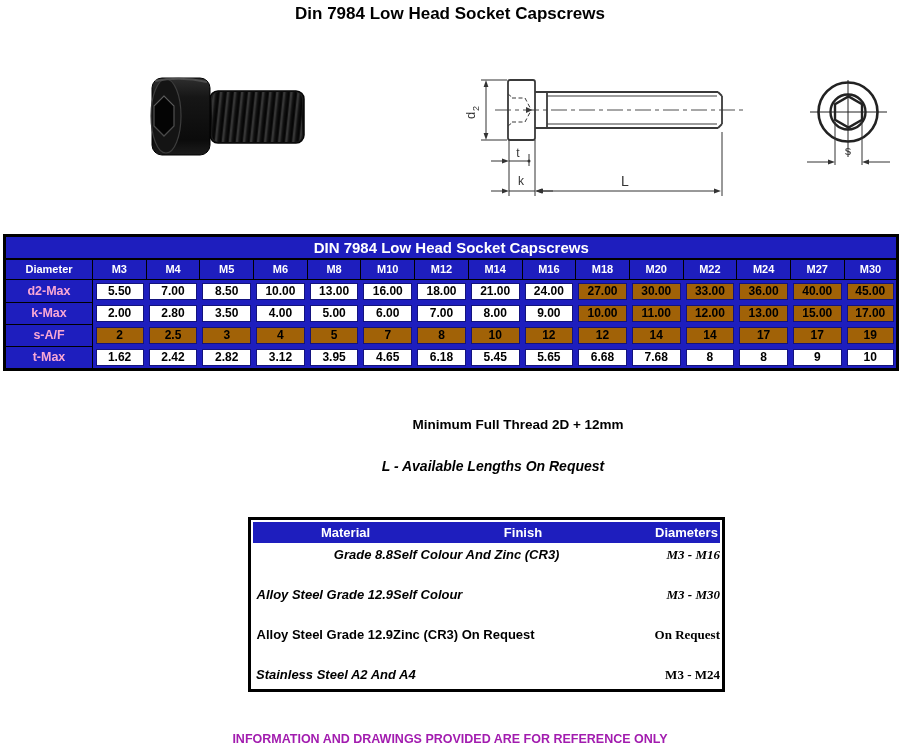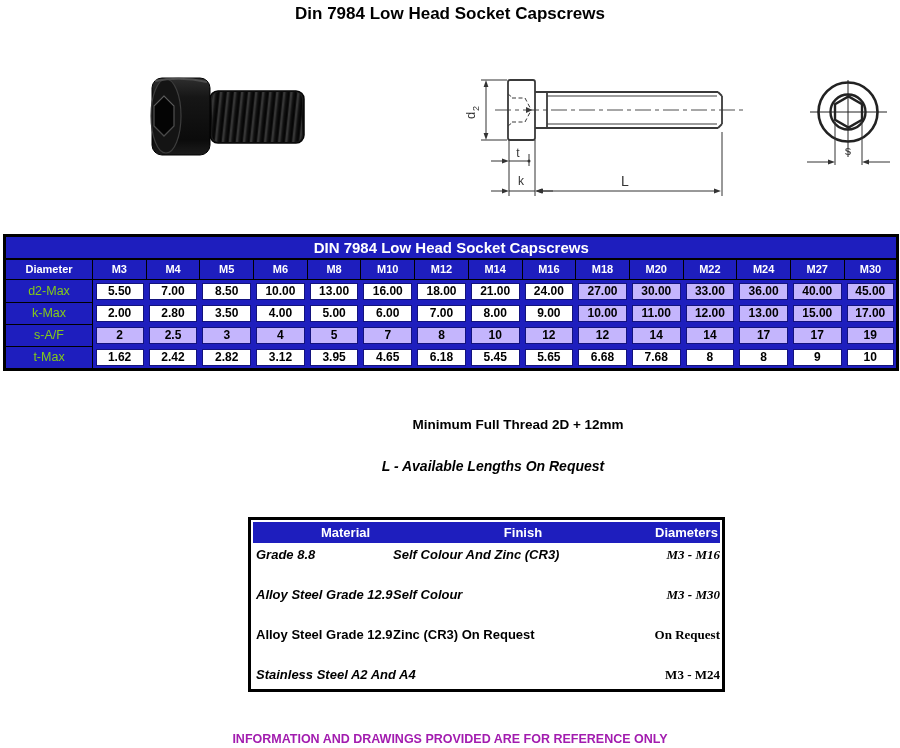--- a/index.html
+++ b/index.html
@@ -12,46 +12,46 @@
   .img-abs { position:absolute; }
 
   
   .spec-wrap { position:absolute; left:3px; top:234px; width:894px; }
   table.spec { width:894px; table-layout:fixed; border-collapse:collapse;
     border:3px solid #000; background:#1E1EBE; }
   table.spec th.spec-title { height:23px; background:#1E1EBE; color:#fff;
     font-size:15px; font-weight:bold; text-align:center; border-bottom:2px solid #000; }
   table.spec tr.colhead th { height:21px; background:#1E1EBE; color:#fff;
     font-size:11px; font-weight:bold; text-align:center; border:1.5px solid #000; }
-  table.spec td.rowlabel { background:#1E1EBE; color:#84cc16; font-size:12.5px;
-    font-weight:normal; text-align:center; border:1.5px solid #000; height:22px; }
+  table.spec td.rowlabel { background:#1E1EBE; color:#f9a8d4; font-size:12.5px;
+    font-weight:bold; text-align:center; border:1.5px solid #000; height:22px; }
   table.spec td.val { background:#1E1EBE; padding:2.5px 2.5px; height:22px; }
   table.spec td.val .box { background:#fff; border:1px solid #13137d;
     font-size:12px; font-weight:bold; color:#000; text-align:center;
     line-height:15px; padding:0; height:17px; }
-  table.spec td.val .box.shaded { background:#c4b5fd; }
+  table.spec td.val .box.shaded { background:#a16207; }
 
   
   .note { position:absolute; left:0; width:900px; text-align:center;
     padding-left:86px; font-weight:bold; color:#000; }
   .note-thread { top:417px; font-size:13.5px;margin-left:25px; }
   .note-lengths { top:458px; font-size:14px; font-style:italic; }
 
   
   .mat-table { position:absolute; left:248px; top:517px; width:477px; height:175px;
     border:3px solid #000; background:#fff; padding:2px; }
   .mat-head { background:#1E1EBE; height:21px; display:grid;
     grid-template-columns:30% 46% 24%; align-items:center; }
   .mat-head div { color:#fff; font-size:13px; font-weight:bold; text-align:center;padding-left:45px; }
   .mat-body { height:142px; display:flex; flex-direction:column;
     justify-content:space-between; padding:4px 0 2px 0; }
   .mat-row { display:grid; grid-template-columns:30% 46% 24%; font-size:13px;
     font-weight:bold; color:#000; }
   .mat-cell.it { font-style:italic; }
-  .mat-material { text-align:left; padding-left:3px; white-space:nowrap; }
+  .mat-material { text-align:right; padding-left:3px; white-space:nowrap; }
   .mat-finish { text-align:left; white-space:nowrap; }
   .mat-diameters { text-align:right; white-space:nowrap;font-family:Liberation Serif, serif; }
 
   .footer { position:absolute; top:732px; left:0; width:900px; text-align:center;
     font-size:12.5px; font-weight:bold; color:#a21caf; }
 
   svg text { font-family:"Liberation Sans", sans-serif; fill:#333; }
 </style>
 </head>
 <body>

